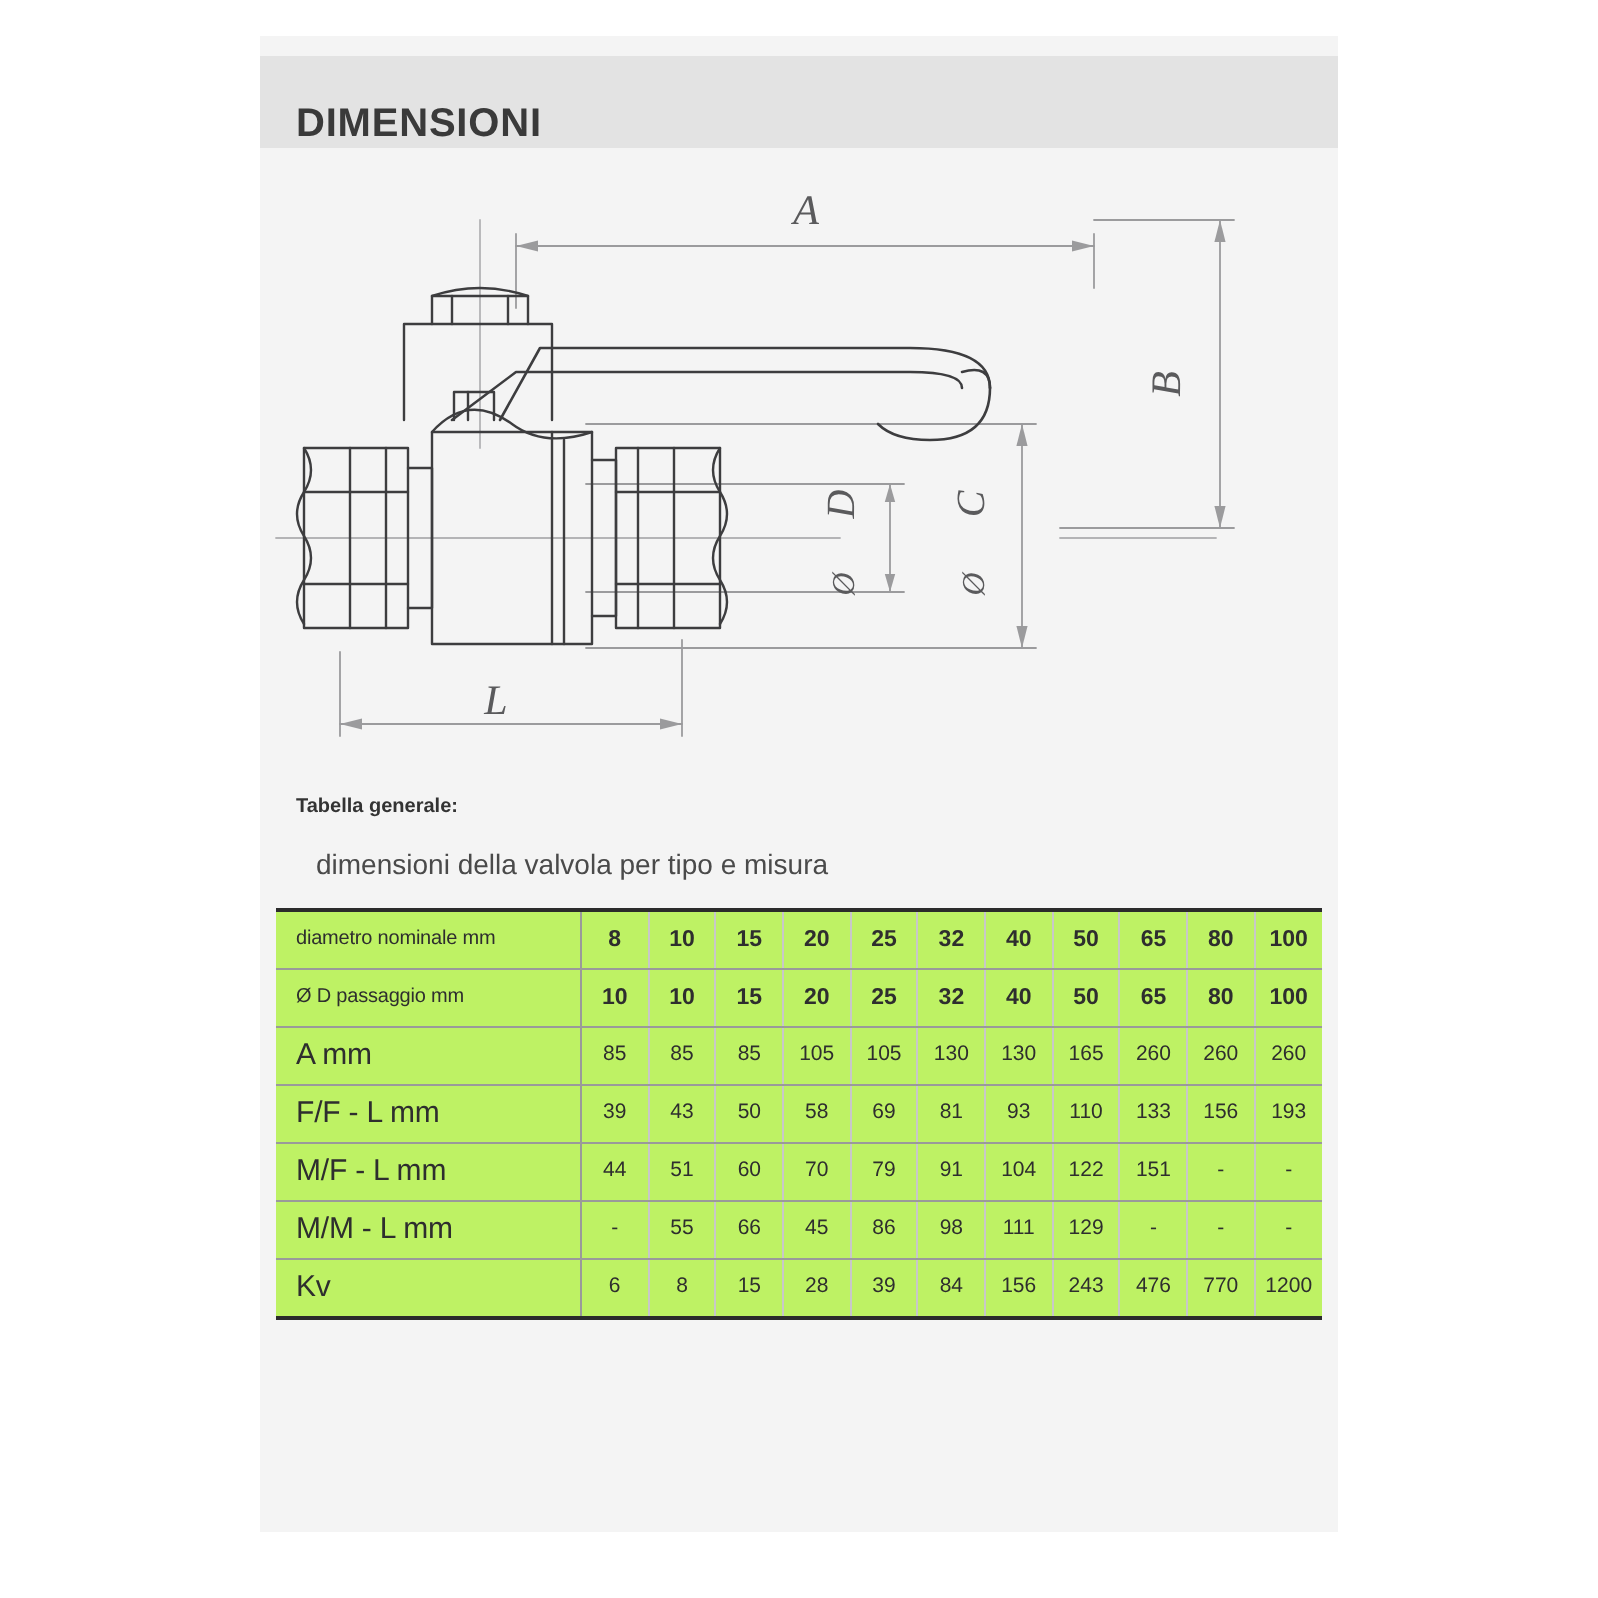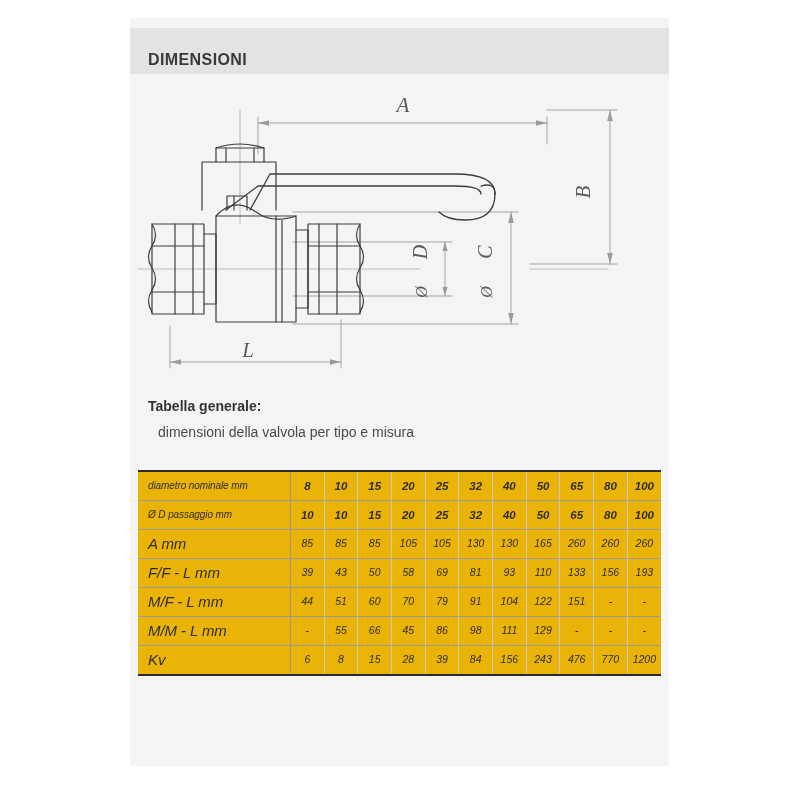--- a/index.html
+++ b/index.html
@@ -30,21 +30,21 @@
     left: 0;
     top: 10px;
     width: 539px;
     height: 46px;
     background: #e3e3e3;
   }
   #header-title {
     position: absolute;
     left: 18px;
     top: 23px;
-    font-size: 16px;
+    font-size: 20px;
     font-weight: bold;
     letter-spacing: 0.4px;
     color: #3a3a3a;
   }
 
   
   #drawing-panel {
     position: absolute;
     left: 0;
     top: 56px;
@@ -63,41 +63,40 @@
     position: absolute;
     left: 0;
     top: 362px;
     width: 539px;
     background: #f4f4f4;
   }
   #table-heading {
     position: absolute;
     left: 18px;
     top: 18px;
-    font-size: 14px;
+    font-size: 10px;
     font-weight: bold;
     color: #333333;
   }
   #table-subheading {
     position: absolute;
     left: 28px;
     top: 44px;
     font-size: 14px;
     color: #4a4a4a;
   }
 
   table#spec-table {
     position: absolute;
     left: 8px;
-    top: 90px;
+    top: 74px;
     width: 523px;
     border-collapse: collapse;
     table-layout: fixed;
-    background: #eab308;
-    font-style: italic;
+    background: #bef264;
   }
   table#spec-table td {
     border-bottom: 1px solid #9a9a9a;
     border-right: 1px solid #c8c8c8;
     height: 28px;
     font-size: 10.5px;
     color: #2e2e2e;
     text-align: center;
     padding: 0;
     vertical-align: middle;

